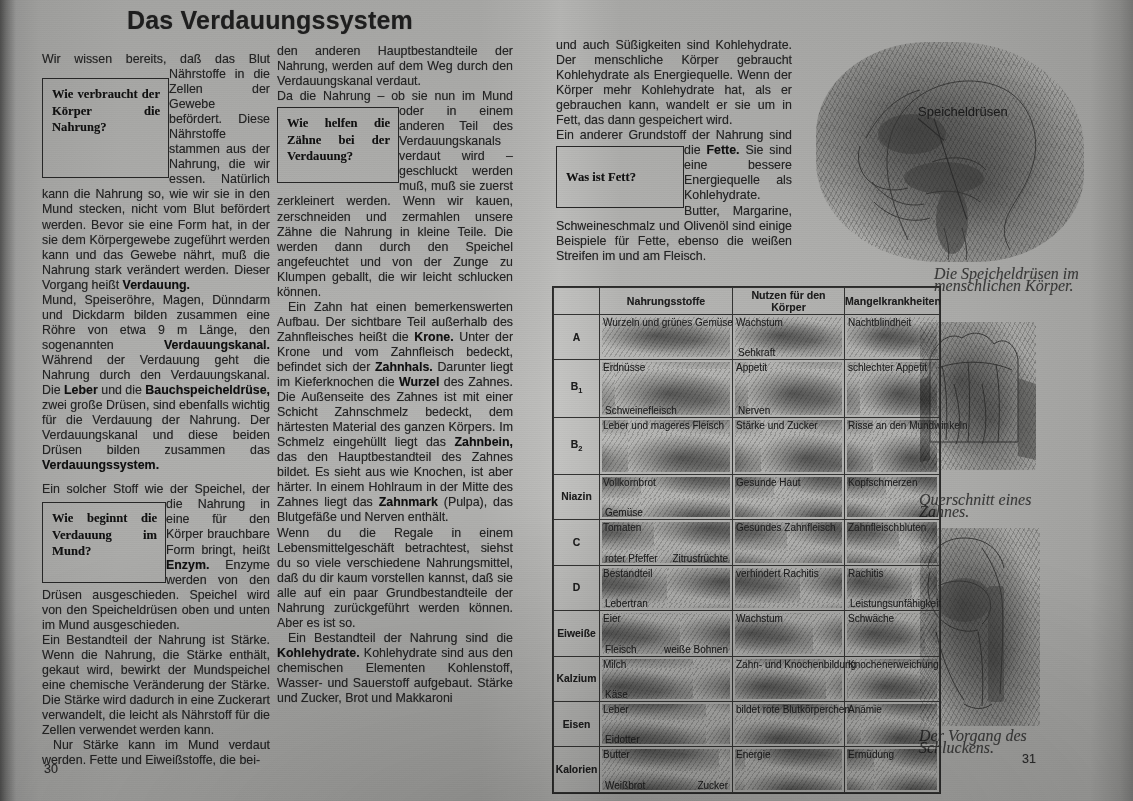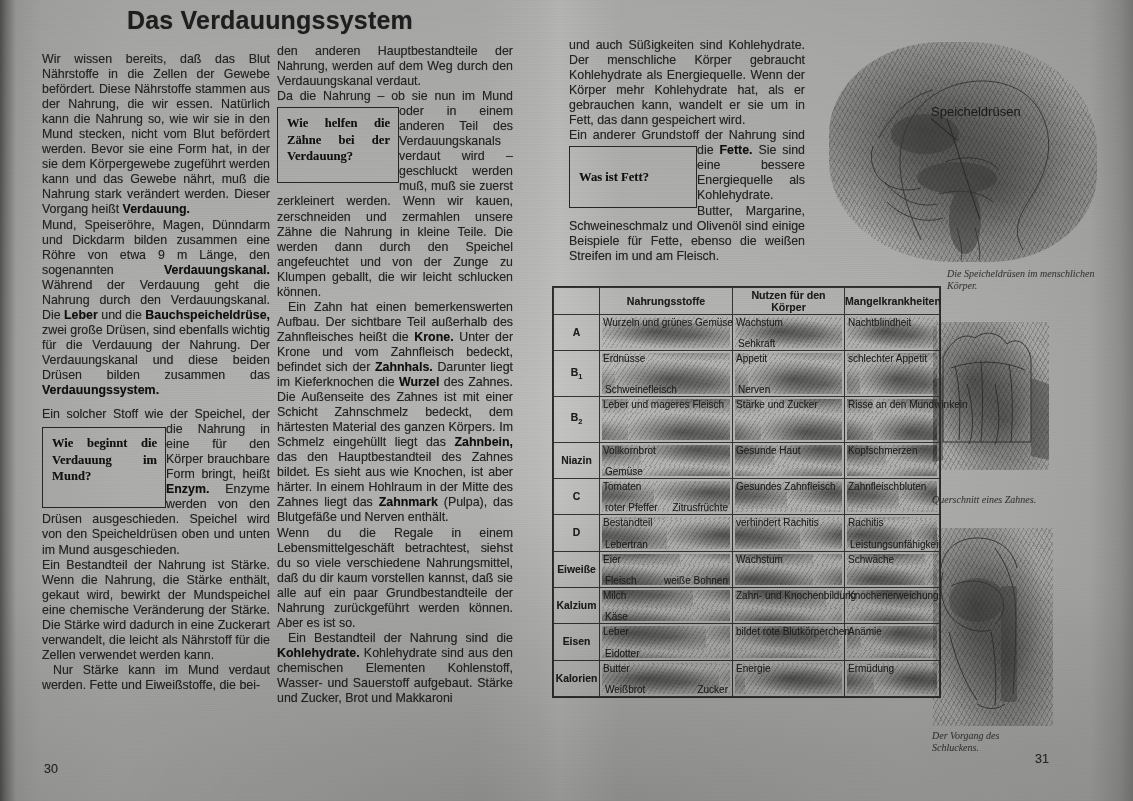--- a/index.html
+++ b/index.html
@@ -49,21 +49,21 @@
   }
   .fl-l{float:left;shape-outside:border-box;margin:0 9px 3px 0;}
   .pnum{
     position:absolute;font-size:12.5px;color:#2a2a2a;
     text-shadow:0 0 .7px rgba(70,70,70,.6);
   }
   
   .fig{position:absolute;}
   .figcap{
     position:absolute;font-family:"Liberation Serif", serif;font-style:italic;
-    font-size:10px;line-height:12.4px;color:#3a3a38;
+    font-size:16px;line-height:12.4px;color:#3a3a38;
     text-shadow:0 0 .7px rgba(110,110,110,.6);
   }
   .lbl{
     position:absolute;font-size:13px;font-weight:normal;color:#1b1b1b;
     white-space:nowrap;text-shadow:0 0 .6px rgba(80,80,80,.55);
   }
   .lead{position:absolute;background:#2b2b2b;height:1px;}
   .art{
     position:absolute;inset:0;
     background:
@@ -111,20 +111,23 @@
 </head>
 <body>
 
 <div id="scan">
 
   <div class="pg" style="left:0;top:4px;width:540px;height:801px;">
 
     <div class="title">Das Verdauungssystem</div>
 
     <div class="col" style="left:42px;top:48px;width:228px;">
+      <div class="qbox fl-l" style="width:127px;height:100px;margin-top:26px;">
+        <span>Wie verbraucht der Körper die Nahrung?</span>
+      </div>
       <p><span>Wir wissen bereits, daß das Blut Nährstoffe in die Zellen der Gewebe befördert. Diese Nährstoffe stammen aus der Nahrung, die wir </span><span>essen. Natürlich kann die Nahrung so, wie wir sie in den Mund stecken, nicht vom Blut befördert werden. Bevor sie eine Form hat, in der sie dem Körpergewebe zugeführt werden kann und das Gewebe nährt, muß die Nahrung stark verändert werden. Dieser Vorgang heißt </span><b>Verdauung.</b></p>
       <p><span>Mund, Speiseröhre, Magen, Dünndarm und Dickdarm bilden zusammen eine Röhre von etwa 9 m Länge, den sogenannten </span><b>Verdauungskanal.</b><span> Während der Verdauung geht die Nahrung durch den Verdauungskanal. Die </span><b>Leber</b><span> und die </span><b>Bauchspeicheldrüse,</b><span> zwei große Drüsen, sind ebenfalls wichtig für die Verdauung der Nahrung. Der Verdauungskanal und diese beiden Drüsen bilden zusammen das </span><b>Verdauungssystem.</b></p>
       <p style="height:9px;">&nbsp;</p>
       <div class="qbox fl-l" style="width:124px;height:81px;margin-top:20px;">
         <span>Wie beginnt die Verdauung im Mund?</span>
       </div>
       <p><span>Ein solcher Stoff wie der Speichel, der die Nahrung in eine für den Körper brauchbare Form bringt, heißt </span><b>Enzym.</b><span> Enzyme werden von den Drüsen ausgeschieden. Speichel wird von den Speicheldrüsen oben und unten im Mund ausgeschieden.</span></p>
       <p><span>Ein Bestandteil der Nahrung ist Stärke. Wenn die Nahrung, die Stärke enthält, gekaut wird, bewirkt der Mundspeichel eine chemische Veränderung der Stärke. Die Stärke wird dadurch in eine Zuckerart verwandelt, die leicht als Nährstoff für die Zellen verwendet werden kann.</span></p>
       <p class="ind"><span>Nur Stärke kann im Mund verdaut werden. Fette und Eiweißstoffe, die bei-</span></p>
     </div>
@@ -136,21 +139,21 @@
       <div class="qbox fl-l" style="width:122px;height:76px;margin-top:18px;">
         <span>Wie helfen die Zähne bei der Verdauung?</span>
       </div>
       <p><span>Da die Nahrung – ob sie nun im Mund oder in einem anderen Teil des Verdauungskanals verdaut wird – geschluckt werden muß, muß sie zuerst zerkleinert werden. Wenn wir kauen, zerschneiden und zermahlen unsere Zähne die Nahrung in kleine Teile. Die werden dann durch den Speichel angefeuchtet und von der Zunge zu Klumpen geballt, die wir leicht schlucken können.</span></p>
       <p class="ind"><span>Ein Zahn hat einen bemerkenswerten Aufbau. Der sichtbare Teil außerhalb des Zahnfleisches heißt die </span><b>Krone.</b><span> Unter der Krone und vom Zahnfleisch bedeckt, befindet sich der </span><b>Zahnhals.</b><span> Darunter liegt im Kieferknochen die </span><b>Wurzel</b><span> des Zahnes. Die Außenseite des Zahnes ist mit einer Schicht Zahnschmelz bedeckt, dem härtesten Material des ganzen Körpers. Im Schmelz eingehüllt liegt das </span><b>Zahnbein,</b><span> das den Hauptbestandteil des Zahnes bildet. Es sieht aus wie Knochen, ist aber härter. In einem Hohlraum in der Mitte des Zahnes liegt das </span><b>Zahnmark</b><span> (Pulpa), das Blutgefäße und Nerven enthält.</span></p>
       <p><span>Wenn du die Regale in einem Lebensmittelgeschäft betrachtest, siehst du so viele verschiedene Nahrungsmittel, daß du dir kaum vorstellen kannst, daß sie alle auf ein paar Grundbestandteile der Nahrung zurückgeführt werden können. Aber es ist so.</span></p>
       <p class="ind"><span>Ein Bestandteil der Nahrung sind die </span><b>Kohlehydrate.</b><span> Kohlehydrate sind aus den chemischen Elementen Kohlenstoff, Wasser- und Sauerstoff aufgebaut. Stärke und Zucker, Brot und Makkaroni</span></p>
     </div>
   </div>
 
-  <div class="pg" style="left:533px;top:0;width:593px;height:801px;">
+  <div class="pg" style="left:520px;top:0;width:593px;height:801px;">
 
     <div class="col" style="left:36px;top:38px;width:236px;">
       <p><span>und auch Süßigkeiten sind Kohlehydrate. Der menschliche Körper gebraucht Kohlehydrate als Energiequelle. Wenn der Körper mehr Kohlehydrate hat, als er gebrauchen kann, wandelt er sie um in Fett, das dann gespeichert wird.</span></p>
       <div class="qbox fl-l" style="width:128px;height:62px;margin-top:18px;display:flex;align-items:center;">
         <span>Was ist Fett?</span>
       </div>
       <p><span>Ein anderer Grundstoff der Nahrung sind die </span><b>Fette.</b><span> Sie sind eine bessere Energiequelle als Kohlehydrate. Butter, Margarine, Schweineschmalz und Olivenöl sind einige Beispiele für Fette, ebenso die weißen Streifen im und am Fleisch.</span></p>
     </div>
 
     <div class="fig" style="left:296px;top:42px;width:268px;height:220px;">
@@ -218,21 +221,21 @@
           <rect x="68" y="58" width="16" height="116" rx="3"></rect>
         </g>
       </svg>
     </div>
 
     <div class="figcap" style="left:399px;top:730px;width:110px;">Der Vorgang des Schluckens.</div>
 
     <div class="pnum" style="left:502px;top:752px;">31</div>
   </div>
 
-  <div id="ntable" style="left:552px;top:286px;width:389px;height:412px;">
+  <div id="ntable" style="left:552px;top:286px;width:389px;height:508px;">
     <table>
       <colgroup>
         <col style="width:46px;">
         <col style="width:133px;">
         <col style="width:112px;">
         <col>
       </colgroup>
       <thead>
         <tr>
           <th></th>

